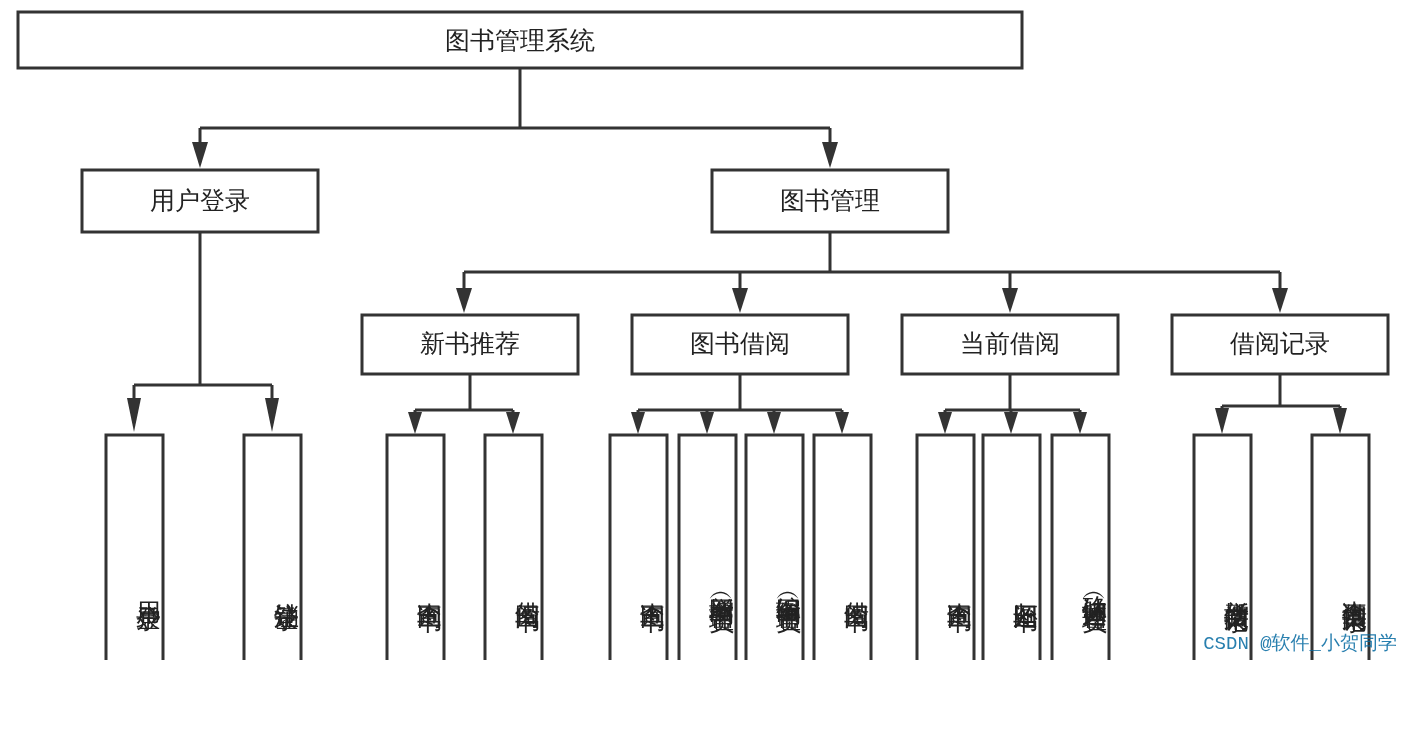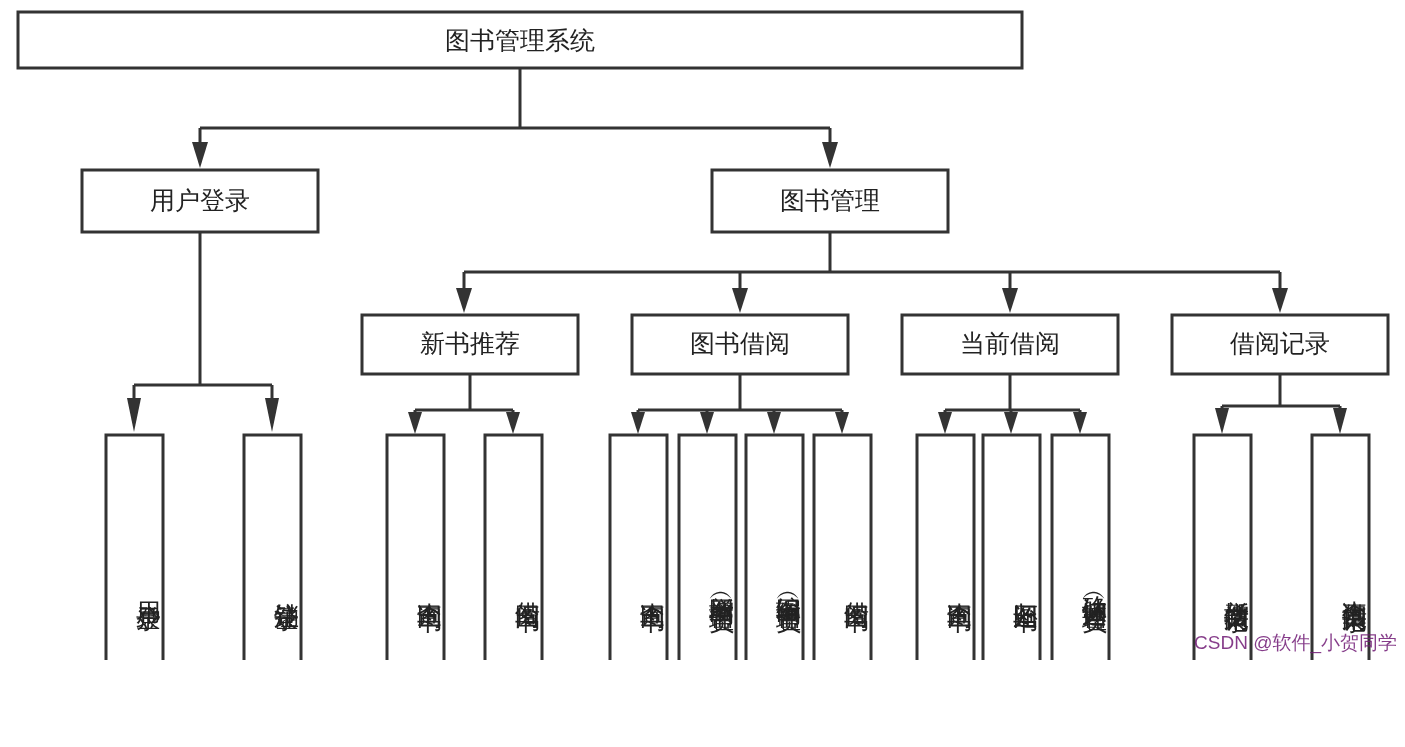--- a/index.html
+++ b/index.html
@@ -58,23 +58,23 @@
     display: flex;
     align-items: flex-start;
     justify-content: center;
     white-space: nowrap;
     pointer-events: none;
   }
   .watermark {
     position: absolute;
     right: 8px;
     bottom: 4px;
-    font-family: Liberation Sans, sans-serif;
+    font-family: Liberation Mono, monospace;
     font-size: 19px;
-    color: #701a75;
+    color: #0369a1;
     opacity: 0.85;
     white-space: nowrap;
   }
 </style>
 </head>
 <body>
 
 <div id="diagram-root">
 
   <svg class="diagram-canvas" viewBox="0 0 1405 747">

